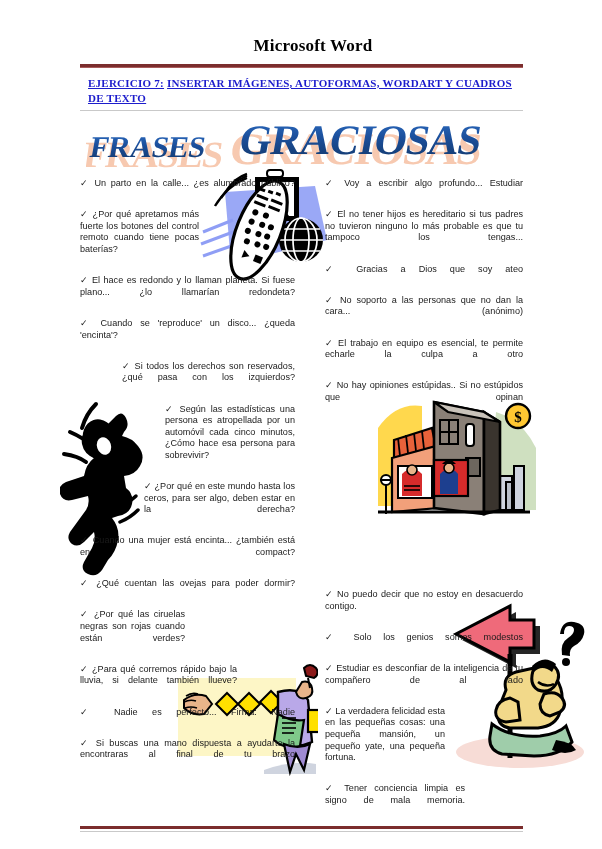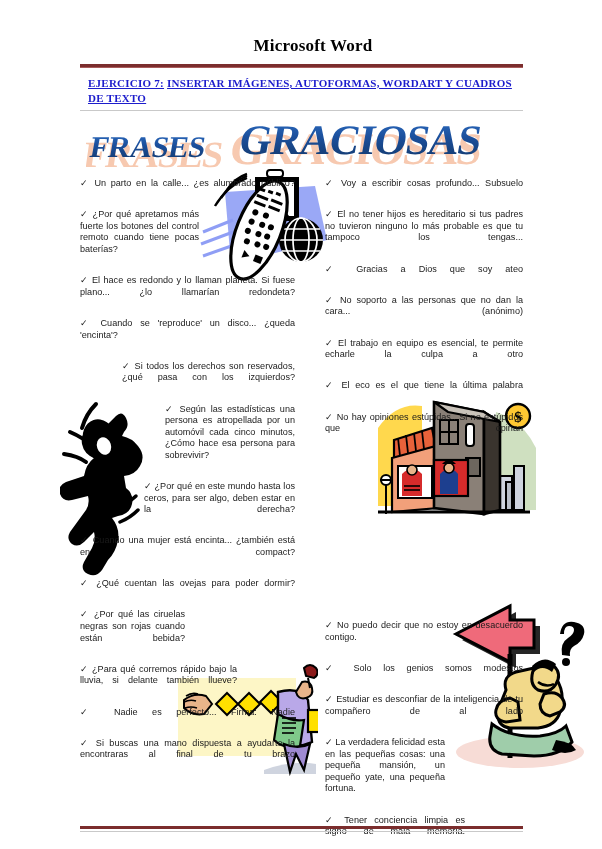--- a/index.html
+++ b/index.html
@@ -352,60 +352,56 @@
     <p class="item">
       <span class="tick">✓</span>
       <span>Cuando una mujer está encinta... ¿también está en compact?</span>
     </p>
     <p class="item">
       <span class="tick">✓</span>
       <span>¿Qué cuentan las ovejas para poder dormir?</span>
     </p>
     <p class="item" style="padding-right:110px;">
       <span class="tick">✓</span>
-      <span>¿Por qué las ciruelas negras son rojas cuando están bebida?</span>
+      <span>¿Por qué las ciruelas negras son rojas cuando están verdes?</span>
     </p>
     <p class="item" style="padding-right:58px;">
       <span class="tick">✓</span>
       <span>¿Para qué corremos rápido bajo la lluvia, si delante también llueve?</span>
     </p>
     <p class="item">
       <span class="tick">✓</span>
       <span>Nadie es perfecto... Firma: Nadie</span>
     </p>
     <p class="item">
       <span class="tick">✓</span>
       <span>Si buscas una mano dispuesta a ayudarte la encontraras al final de tu brazo</span>
     </p>
   </div>
 
   <div class="col col-right">
     <p class="item">
       <span class="tick">✓</span>
-      <span>Voy a escribir cosas profundo... Subsuelo</span>
+      <span>Voy a escribir algo profundo... Estudiar</span>
     </p>
     <p class="item">
       <span class="tick">✓</span>
       <span>El no tener hijos es hereditario si tus padres no tuvieron ninguno lo más probable es que tu tampoco los tengas...</span>
     </p>
     <p class="item">
       <span class="tick">✓</span>
       <span>Gracias a Dios que soy ateo</span>
     </p>
     <p class="item">
       <span class="tick">✓</span>
       <span>No soporto a las personas que no dan la cara... (anónimo)</span>
     </p>
     <p class="item">
       <span class="tick">✓</span>
       <span>El trabajo en equipo es esencial, te permite echarle la culpa a otro</span>
-    </p>
-    <p class="item">
-      <span class="tick">✓</span>
-      <span>El eco es el que tiene la última palabra</span>
     </p>
     <p class="item">
       <span class="tick">✓</span>
       <span>No hay opiniones estúpidas.. Si no estúpidos que opinan</span>
     </p>
 
     <div class="hidden-spacer" style="height:166px;"></div>
     <p class="item">
       <span class="tick">✓</span>
       <span>No puedo decir que no estoy en desacuerdo contigo.</span>

